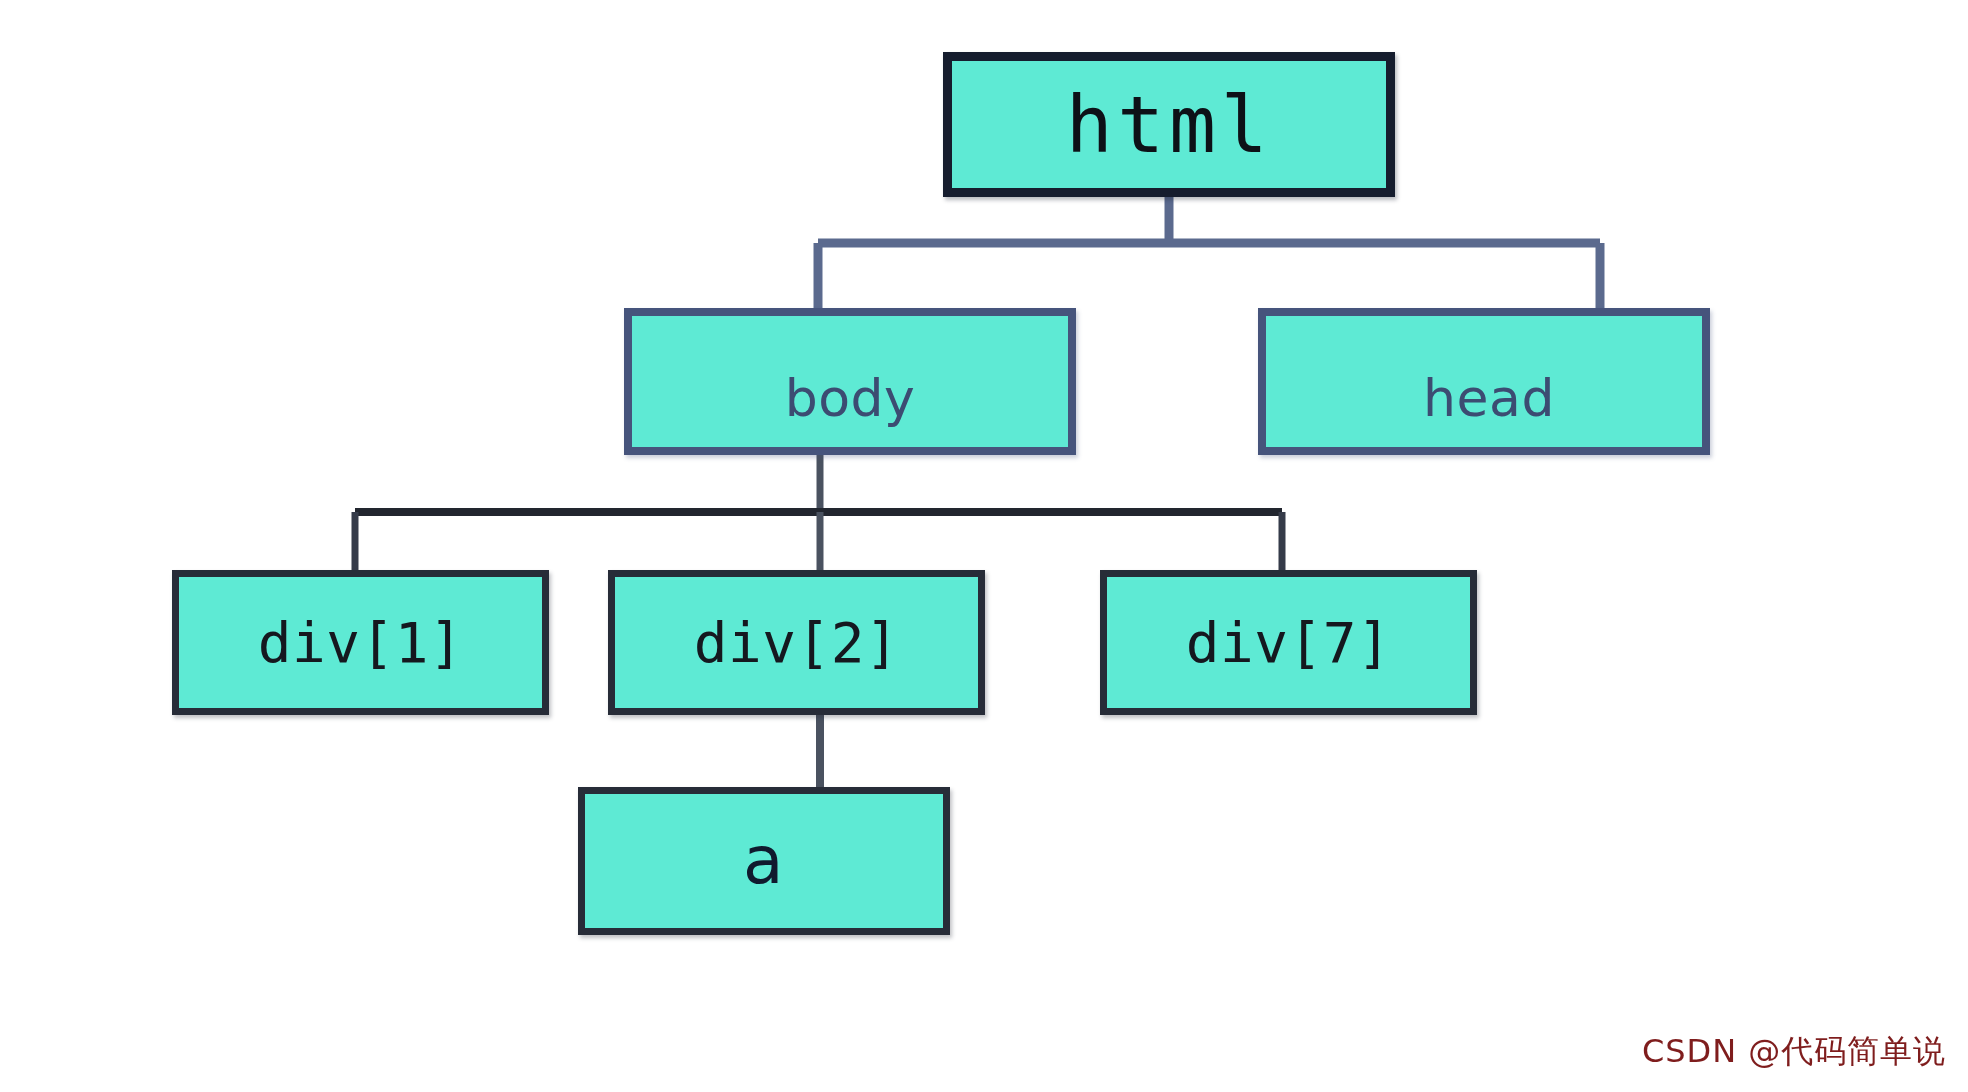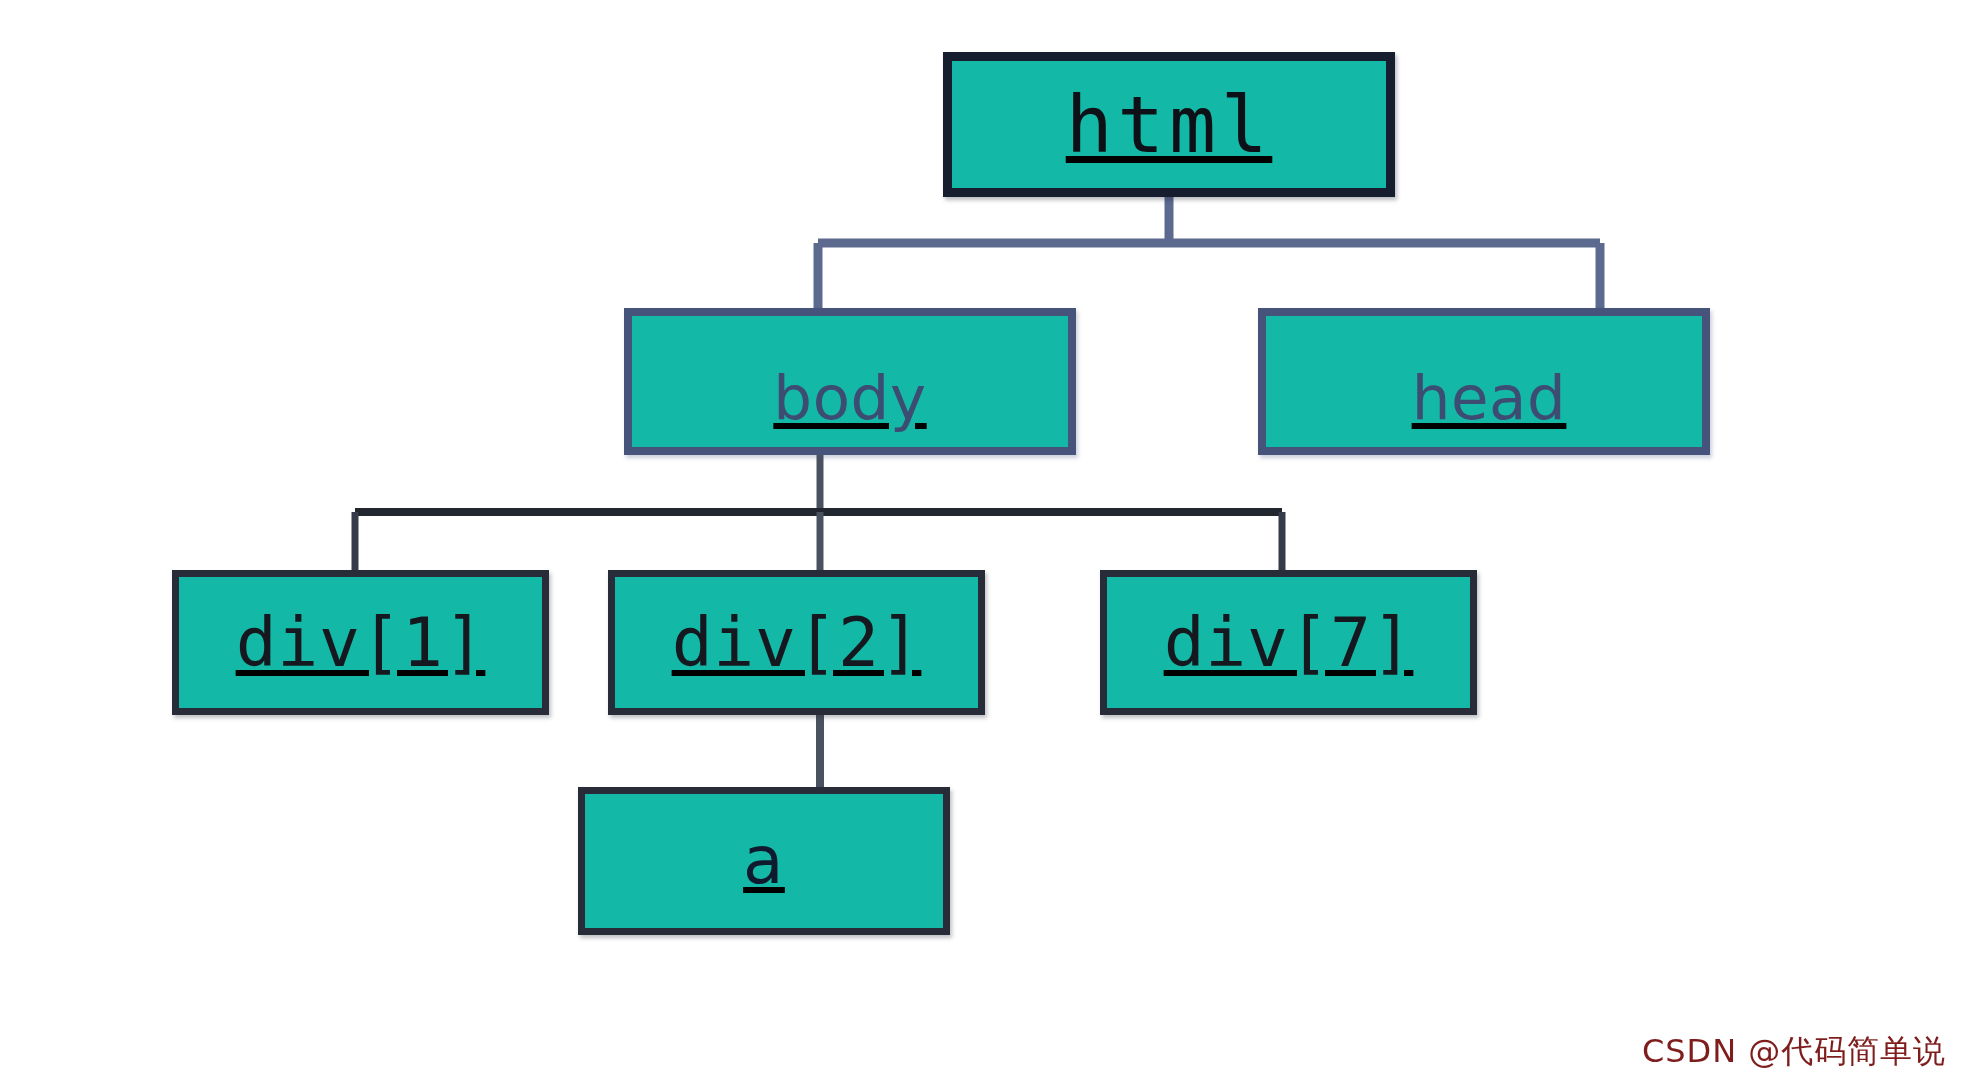--- a/index.html
+++ b/index.html
@@ -27,26 +27,25 @@
     height: 1092px;
     z-index: 1;
     pointer-events: none;
   }
 
   
   .node {
     position: absolute;
     z-index: 2;
     box-sizing: border-box;
-    background: #14b8a6;
+    background: #5eead4;
     display: flex;
     align-items: center;
     justify-content: center;
     user-select: none;
-    text-decoration: underline;
   }
 
   .node-label {
     line-height: 1;
     white-space: pre;
     letter-spacing: 0.02em;
   }
 
   
   .node.root {
@@ -61,35 +60,35 @@
     letter-spacing: 0.06em;
   }
 
   
   .node.blue {
     border: 8px solid #46547c;
     box-shadow: 2px 3px 4px rgba(70, 84, 124, 0.28);
   }
   .node.blue .node-label {
     font-family: "DejaVu Sans", sans-serif;
-    font-size: 61px;
+    font-size: 52px;
     font-weight: 400;
     color: #3c4c72;
     letter-spacing: 0.01em;
     margin-top: 32px;
   }
 
   
   .node.dark {
     border: 7px solid #272c38;
     box-shadow: 2px 3px 4px rgba(30, 34, 46, 0.28);
   }
   .node.dark .node-label {
     font-family: "DejaVu Sans Mono", "Liberation Mono", monospace;
-    font-size: 68px;
+    font-size: 56px;
     font-weight: 400;
     color: #15181f;
     letter-spacing: 0.01em;
   }
 
   
   .node.leaf {
     border: 7px solid #272c38;
     box-shadow: 2px 3px 4px rgba(30, 34, 46, 0.28);
   }

